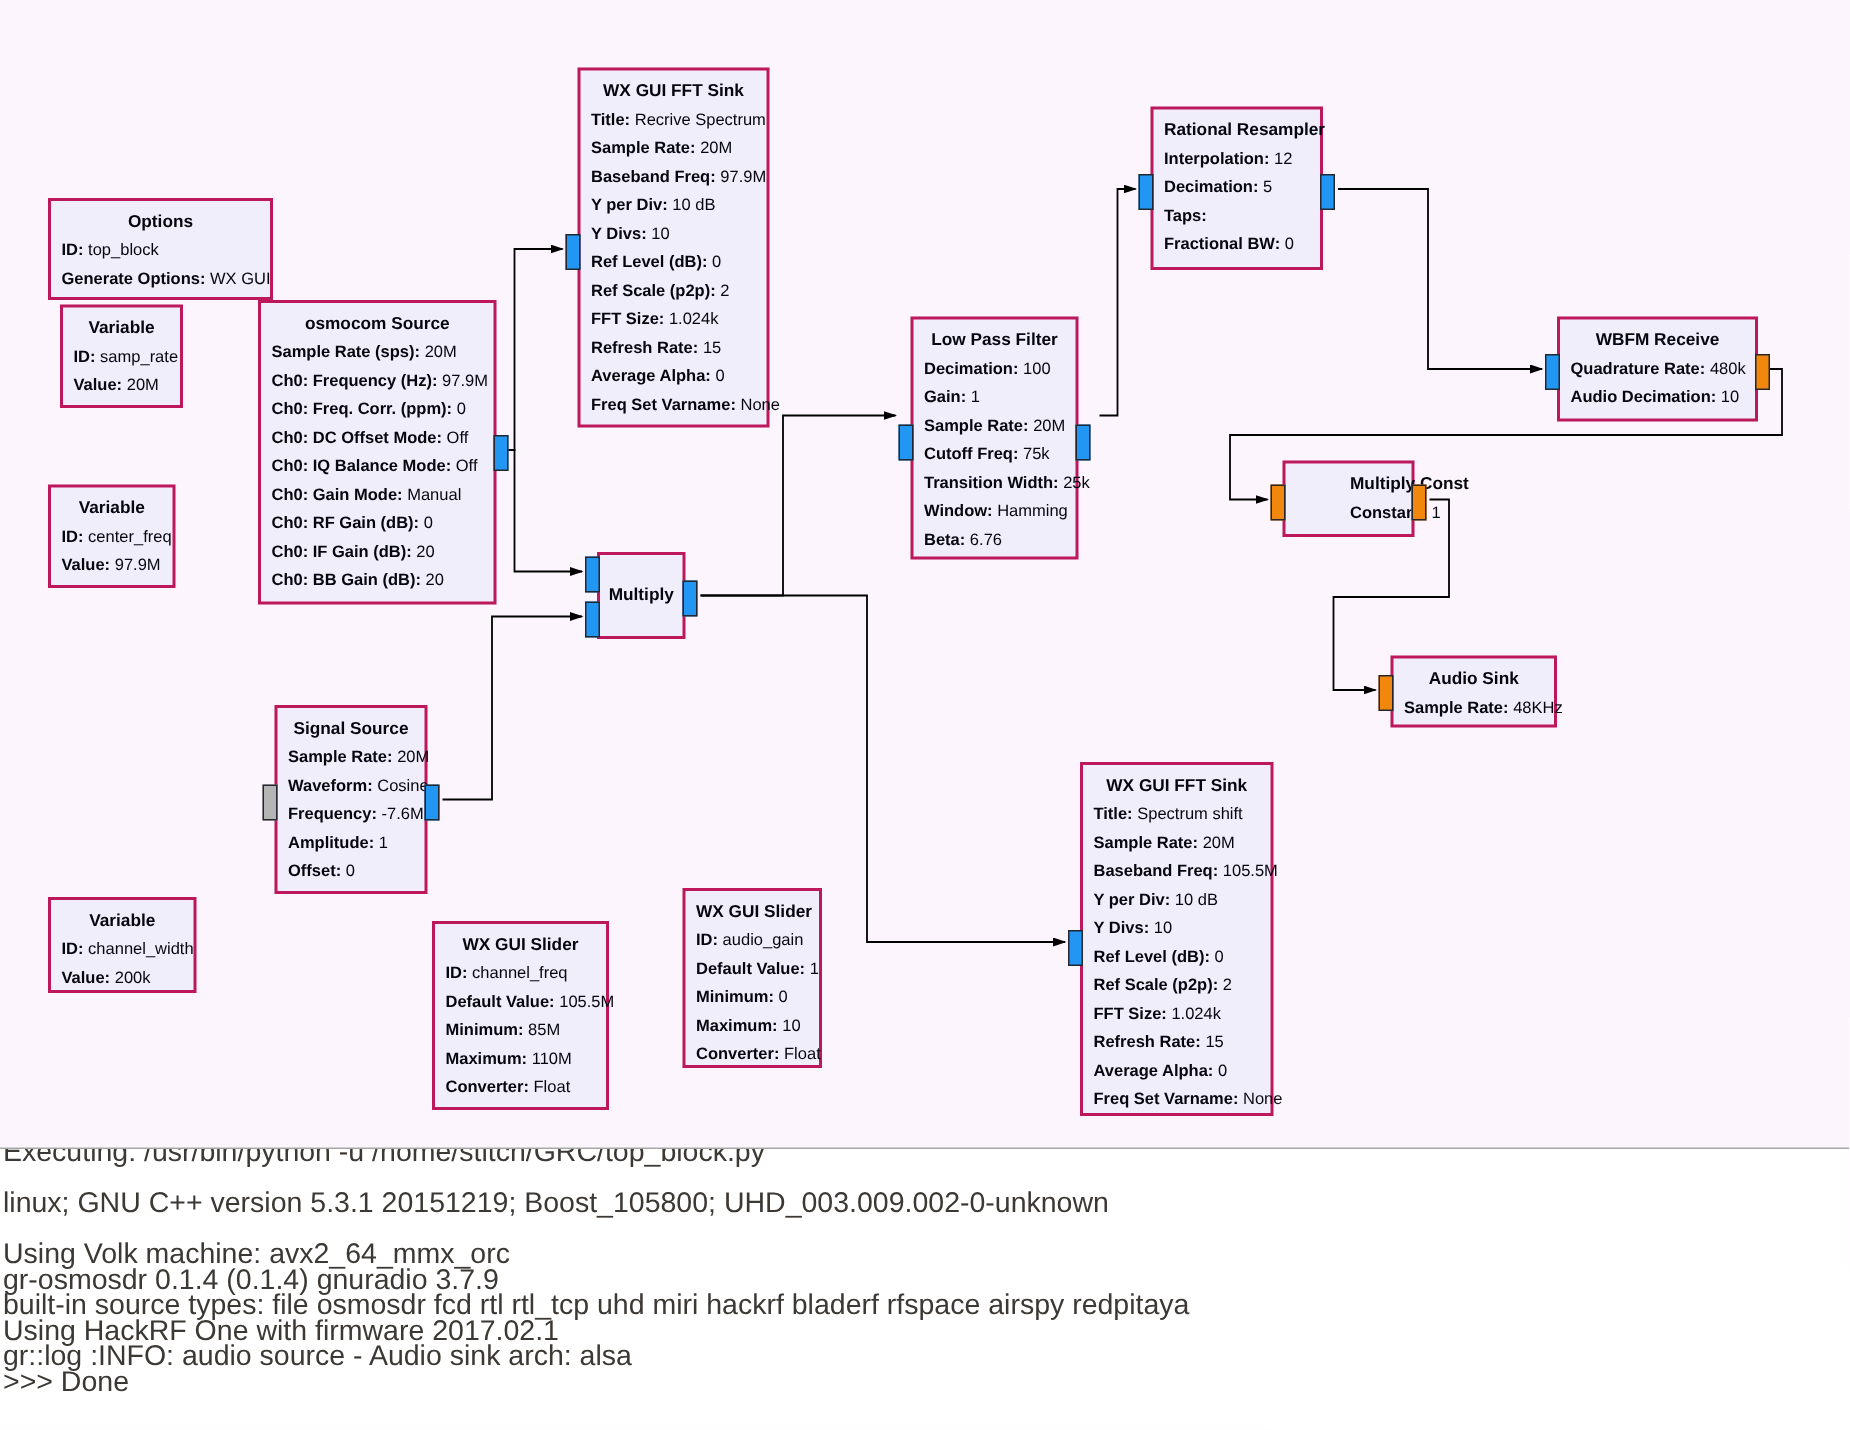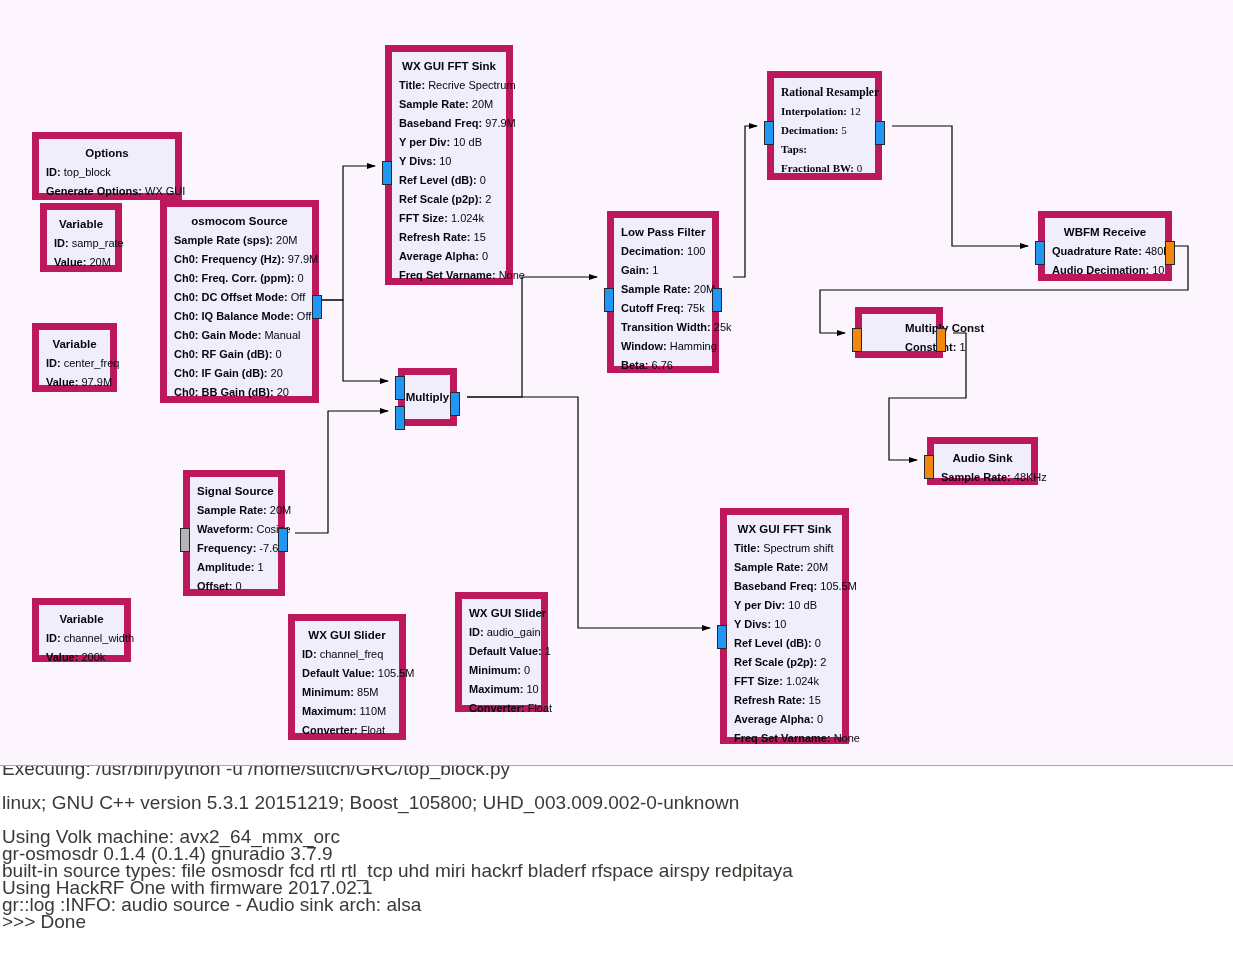--- a/index.html
+++ b/index.html
@@ -3,21 +3,21 @@
 <meta charset="utf-8">
 <style>
   html,body{margin:0;padding:0;background:#ffffff;}
   .app{position:relative;width:1233px;height:953px;overflow:hidden;
        font-family:"Liberation Sans",sans-serif;}
   .canvas{position:absolute;left:0;top:0;width:1233px;height:765px;
           background:#fdf5fd;overflow:hidden;}
   #wires{position:absolute;left:0;top:0;z-index:1;}
   #wires polyline{fill:none;stroke:#000;stroke-width:1.2px;}
   .block{position:absolute;box-sizing:border-box;background:#f0eefa;
-         border:7px solid #be185d;padding:5px 7px 0 7px;z-index:2;
+         border:2px solid #be185d;padding:5px 7px 0 7px;z-index:2;
          font-size:11px;color:#06060e;line-height:19px;}
   .block .btitle{font-weight:bold;text-align:center;font-size:11.5px;
                  white-space:nowrap;line-height:19px;}
   .block.titleonly{display:flex;align-items:center;justify-content:center;padding:0;}
   .param{white-space:nowrap;}
   .param .lbl{font-weight:bold;}
   .port{position:absolute;width:10px;height:24px;border:1px solid #26262e;
         box-sizing:border-box;z-index:3;}
   .port.in{left:-10px;}
   .port.out{right:-10px;}
@@ -67,21 +67,21 @@
         <div class="block" style="left: 32px; top: 323px; width: 85px; height: 69px;">
           <div class="btitle">Variable</div>
           <div class="param"><span class="lbl">ID:</span> <span class="val">center_freq</span></div>
           <div class="param"><span class="lbl">Value:</span> <span class="val">97.9M</span></div>
         </div>
         <div class="block" style="left: 32px; top: 598px; width: 99px; height: 64px;">
           <div class="btitle">Variable</div>
           <div class="param"><span class="lbl">ID:</span> <span class="val">channel_width</span></div>
           <div class="param"><span class="lbl">Value:</span> <span class="val">200k</span></div>
         </div>
-        <div class="block" style="left: 160px; top: 200px; width: 159px; height: 203px;">
+        <div class="block" style="left: 172px; top: 200px; width: 159px; height: 203px;">
           <div class="btitle">osmocom Source</div>
           <div class="param"><span class="lbl">Sample Rate (sps):</span> <span class="val">20M</span></div>
           <div class="param"><span class="lbl">Ch0: Frequency (Hz):</span> <span class="val">97.9M</span></div>
           <div class="param"><span class="lbl">Ch0: Freq. Corr. (ppm):</span> <span class="val">0</span></div>
           <div class="param"><span class="lbl">Ch0: DC Offset Mode:</span> <span class="val">Off</span></div>
           <div class="param"><span class="lbl">Ch0: IQ Balance Mode:</span> <span class="val">Off</span></div>
           <div class="param"><span class="lbl">Ch0: Gain Mode:</span> <span class="val">Manual</span></div>
           <div class="param"><span class="lbl">Ch0: RF Gain (dB):</span> <span class="val">0</span></div>
           <div class="param"><span class="lbl">Ch0: IF Gain (dB):</span> <span class="val">20</span></div>
           <div class="param"><span class="lbl">Ch0: BB Gain (dB):</span> <span class="val">20</span></div>
@@ -95,21 +95,21 @@
           <div class="param"><span class="lbl">Y per Div:</span> <span class="val">10 dB</span></div>
           <div class="param"><span class="lbl">Y Divs:</span> <span class="val">10</span></div>
           <div class="param"><span class="lbl">Ref Level (dB):</span> <span class="val">0</span></div>
           <div class="param"><span class="lbl">Ref Scale (p2p):</span> <span class="val">2</span></div>
           <div class="param"><span class="lbl">FFT Size:</span> <span class="val">1.024k</span></div>
           <div class="param"><span class="lbl">Refresh Rate:</span> <span class="val">15</span></div>
           <div class="param"><span class="lbl">Average Alpha:</span> <span class="val">0</span></div>
           <div class="param"><span class="lbl">Freq Set Varname:</span> <span class="val">None</span></div>
           <div class="port in blue" style="top: 109px;"></div>
         </div>
-        <div class="block" style="left: 767px; top: 71px; width: 115px; height: 109px; font-family: Liberation Serif, serif;">
+        <div class="block" style="left: 767px; top: 71px; width: 115px; height: 109px;">
           <div class="btitle">Rational Resampler</div>
           <div class="param"><span class="lbl">Interpolation:</span> <span class="val">12</span></div>
           <div class="param"><span class="lbl">Decimation:</span> <span class="val">5</span></div>
           <div class="param"><span class="lbl">Taps:</span> <span class="val"></span></div>
           <div class="param"><span class="lbl">Fractional BW:</span> <span class="val">0</span></div>
           <div class="port in blue" style="top: 43px;"></div>
           <div class="port out blue" style="top: 43px;"></div>
         </div>
         <div class="block" style="left: 607px; top: 195px; width: 112px; height: 162px; margin-top: 16px;">
           <div class="btitle">Low Pass Filter</div>

